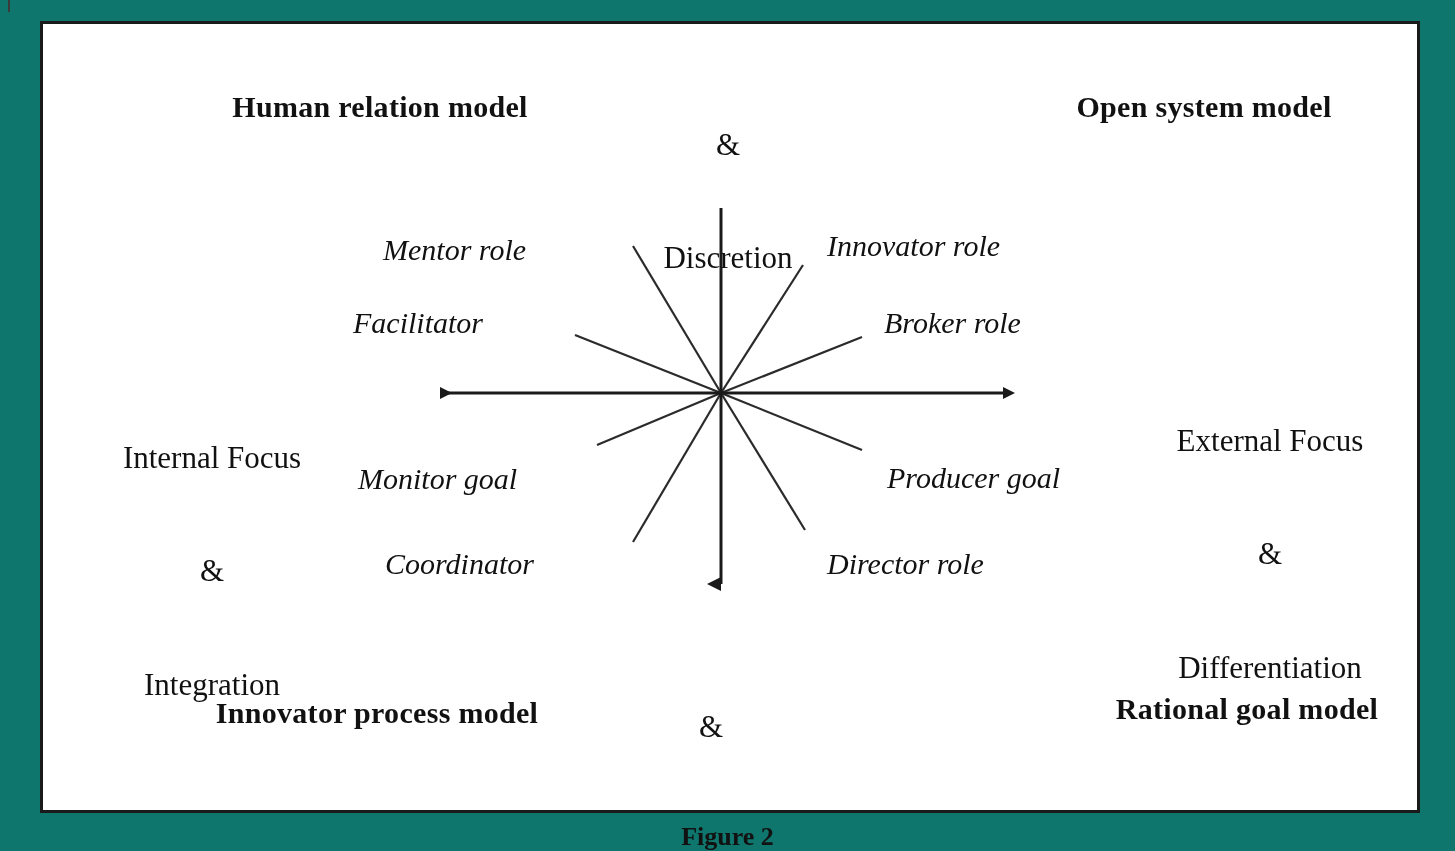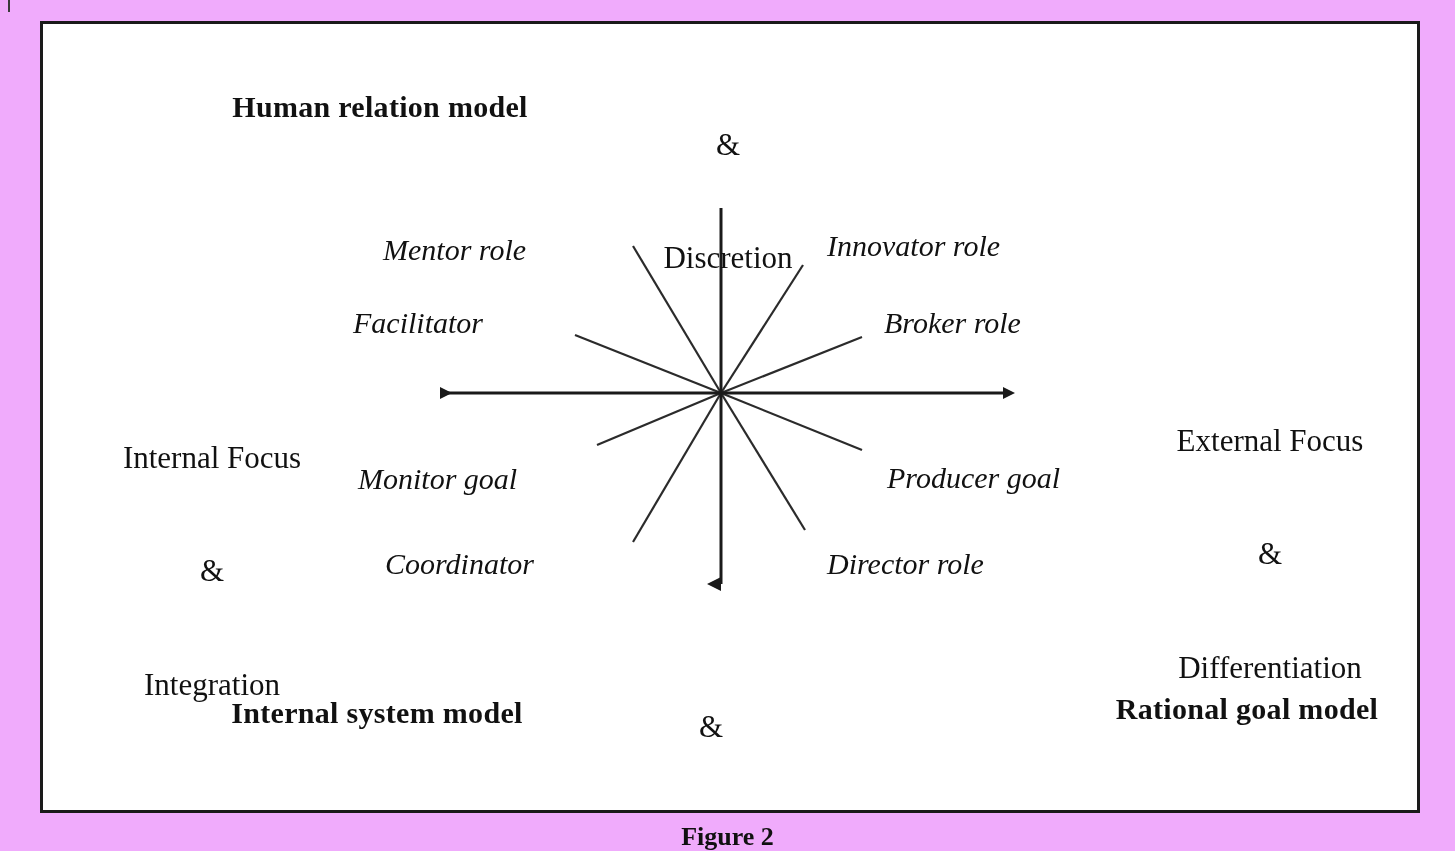--- a/index.html
+++ b/index.html
@@ -9,21 +9,21 @@
     background: #ffffff;
   }
   body {
     font-family: "Liberation Serif", "DejaVu Serif", serif;
     color: #000000;
   }
   #page {
     position: relative;
     width: 1455px;
     height: 851px;
-    background: #f0abfc;
+    background: #0f766e;
     overflow: hidden;
   }
   
   .scan-mark {
     position: absolute;
     left: 8px;
     top: 0px;
     width: 2px;
     height: 12px;
     background: #3a3a3a;
@@ -118,22 +118,23 @@
 
     <line x1="721" y1="393" x2="440" y2="393" stroke="#1a1a1a" stroke-width="3" marker-end="url(#arrow-left)"></line>
     <line x1="721" y1="393" x2="1003" y2="393" stroke="#1a1a1a" stroke-width="3" marker-end="url(#arrow-right)"></line>
 
     <line x1="721" y1="208" x2="721" y2="393" stroke="#1a1a1a" stroke-width="3"></line>
     <line x1="721" y1="393" x2="721" y2="584" stroke="#1a1a1a" stroke-width="3" marker-end="url(#arrow-down)"></line>
   </svg>
 
   <div class="lbl quadrant-label center-anchor" style="left:380px; top:89px;">Human relation model</div>
 
+  <div class="lbl quadrant-label center-anchor" style="left:1204px; top:89px;">Open system model</div>
 
-  <div class="lbl quadrant-label center-anchor" style="left:377px; top:695px;">Internal system model</div>
+  <div class="lbl quadrant-label center-anchor" style="left:377px; top:695px;">Innovator process model</div>
 
   <div class="lbl quadrant-label center-anchor" style="left:1199px; top:691px;margin-left:48px;">Rational goal model</div>
 
   <div class="lbl axis-label center-anchor" style="left:728px; top:50px; width:300px;">
     <div>&amp;</div>
     <div>Discretion</div>
   </div>
 
   <div class="lbl axis-label center-anchor" style="left:711px; top:632px; width:300px;">
     <div>&amp;</div>

